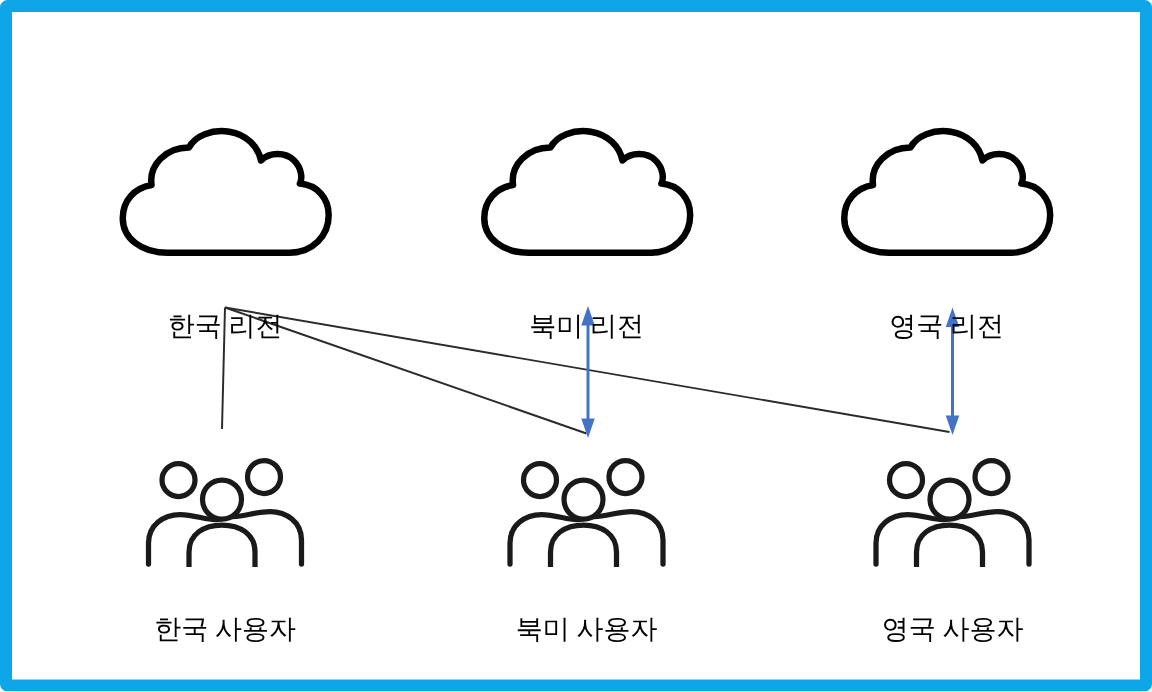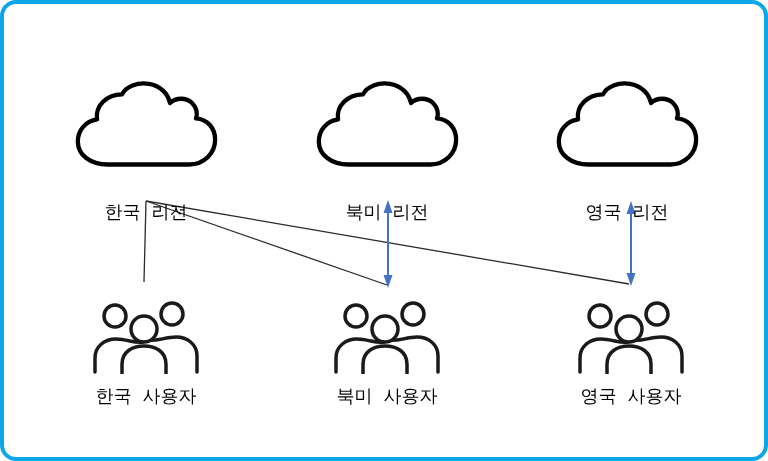--- a/index.html
+++ b/index.html
@@ -1,43 +1,43 @@
 <!DOCTYPE html>
 <html><head>
 <meta charset="utf-8">
 <style>
   html,body{margin:0;padding:0;background:#fff;}
   .canvas{
     position:relative;
     width:768px;height:461px;
     background:#ffffff;
-    border:4px solid #0ea5e9;
-    border-radius:16px;
+    border:8px solid #0ea5e9;
+    border-radius:5px;
     box-sizing:border-box;
     overflow:hidden;
-    font-family:Liberation Mono, monospace;
+    font-family:Liberation Serif, serif;
     color:#000;
   }
   .connectors{position:absolute;left:0;top:0;width:768px;height:461px;}
   .cloud{position:absolute;top:76px;width:160px;height:96px;}
   .cloud.c1{left:62px;}
   .cloud.c2{left:303px;}
   .cloud.c3{left:543px;}
   .cloud svg{position:absolute;left:0;top:0;}
   .cloud-label{
     position:absolute;top:124px;left:0;width:100%;
     text-align:center;font-size:18px;line-height:18px;color:#000;
   }
   .cloud{height:150px;} 
   .usergroup{position:absolute;top:296px;width:160px;text-align:center;}
   .usergroup.u1{left:62px;}
   .usergroup.u2{left:303px;}
   .usergroup.u3{left:547px;}
   .people{display:block;margin:0 auto;}
-  .user-label{display:block;margin-top:13px;font-size:18px;line-height:20px;color:#000;}
+  .user-label{display:block;margin-top:31px;font-size:18px;line-height:20px;color:#000;}
 </style>
 </head>
 <body>
 
 <div class="canvas">
 
   <svg class="connectors" viewBox="0 0 768 461">
 
     <line x1="142" y1="197" x2="140" y2="278" stroke="#2b2b2b" stroke-width="1.3"></line>
     <line x1="142" y1="197" x2="383" y2="281" stroke="#2b2b2b" stroke-width="1.3"></line>

